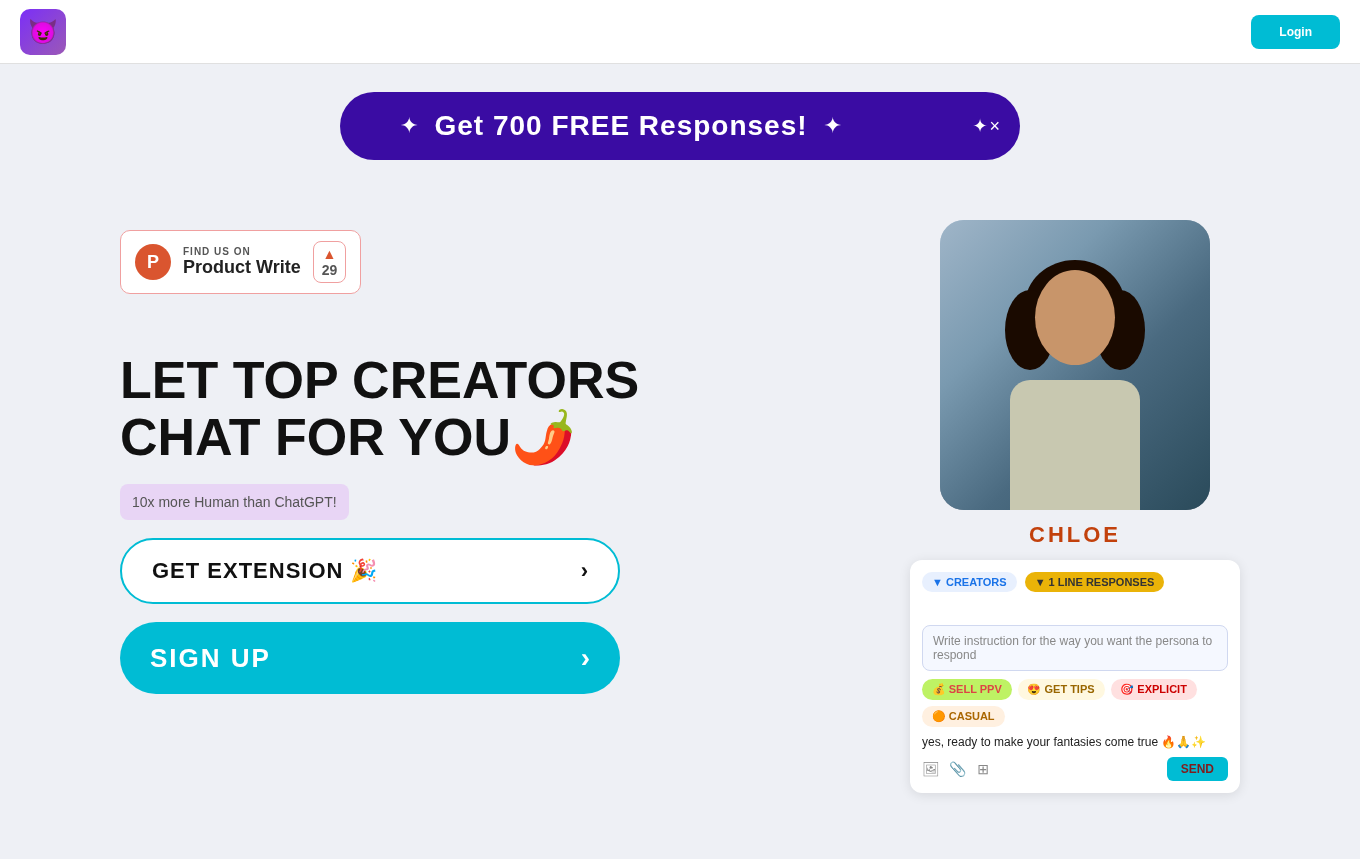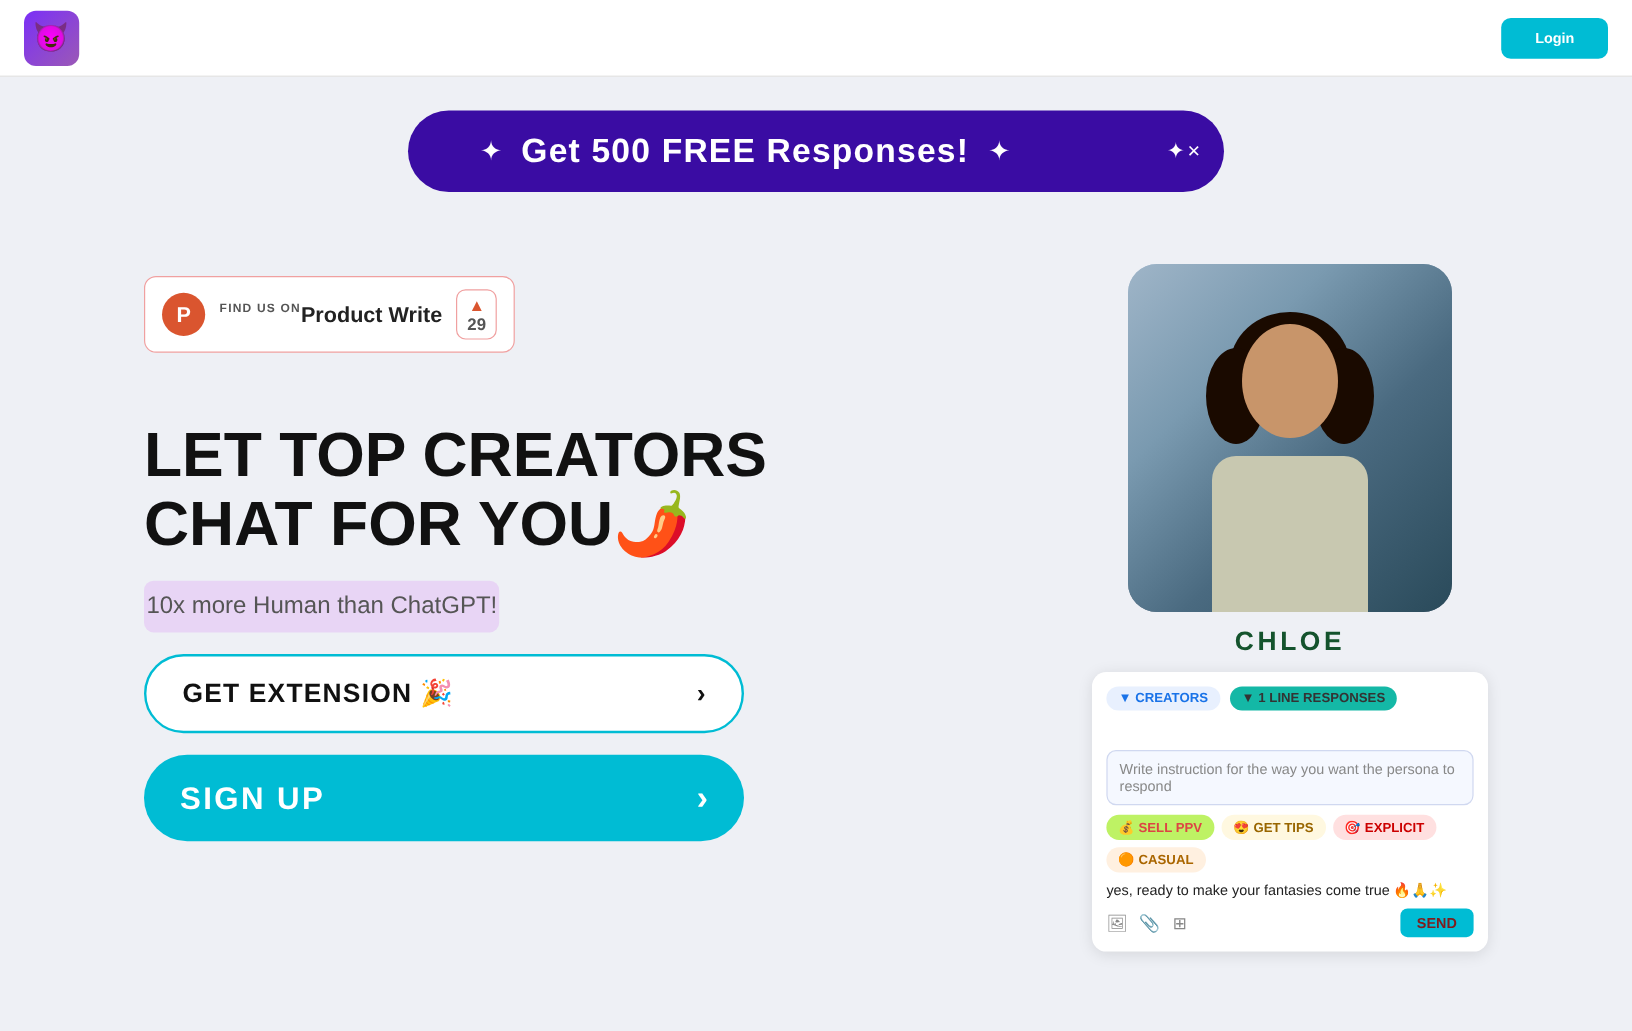--- a/index.html
+++ b/index.html
@@ -117,21 +117,21 @@
       border-radius: 50%;
       display: flex;
       align-items: center;
       justify-content: center;
       color: #fff;
       font-weight: 800;
       font-size: 18px;
     }
     .ph-text-col {
       display: flex;
-      flex-direction: row;
+      flex-direction: column;
     }
     .ph-find-us {
       font-size: 10px;
       font-weight: 700;
       color: #555;
       letter-spacing: 1px;
       text-transform: uppercase;
     }
     .ph-product-hunt {
       font-size: 18px;
@@ -165,22 +165,22 @@
       line-height: 1.1;
       text-align: left;
       margin-top: 40px;
     }
 
     
     .subtext-badge {
       background: #e8d5f5;
       color: #555;
       border-radius: 8px;
-      padding: 10px 2px;
-      font-size: 20px;
+      padding: 10px 12px;
+      font-size: 14px;
       width: fit-content;
     }
 
     
     .get-extension-btn {
       background: #fff;
       border: 2.5px solid #00bcd4;
       border-radius: 50px;
       padding: 18px 30px;
       display: flex;
@@ -301,39 +301,39 @@
       transform: translateX(-50%);
       width: 130px;
       height: 130px;
       background: #c8c8b0;
       border-radius: 20px 20px 0 0;
     }
 
     .creator-name {
       font-size: 22px;
       font-weight: 900;
-      color: #14532d;
+      color: #c2410c;
       letter-spacing: 3px;
     }
 
     
     .chat-ui {
       background: #fff;
       border-radius: 12px;
       padding: 12px;
       width: 330px;
       box-shadow: 0 2px 12px rgba(0,0,0,0.1);
     }
     .chat-tabs {
       display: flex;
       gap: 8px;
       margin-bottom: 8px;
     }
     .chat-tab {
-      background: #14b8a6;
+      background: #eab308;
       border-radius: 20px;
       padding: 4px 10px;
       font-size: 11px;
       font-weight: 600;
       color: #333;
       display: flex;
       align-items: center;
       gap: 4px;
     }
     .chat-tab-active {
@@ -401,21 +401,21 @@
 <header class="header">
   <div class="logo-icon">
     <span>😈</span>
   </div>
   <button class="login-btn">Login</button>
 </header>
 
 <div class="banner-wrap">
   <div class="banner">
     <span class="banner-sparkle">✦</span>
-    <span class="banner-text">Get 500 FREE Responses!</span>
+    <span class="banner-text">Get 700 FREE Responses!</span>
     <span class="banner-sparkle">✦</span>
     <div class="banner-close">
       <span>✦</span>
         <span>×</span>
     </div>
   </div>
 </div>
 
 <div class="main">
 

